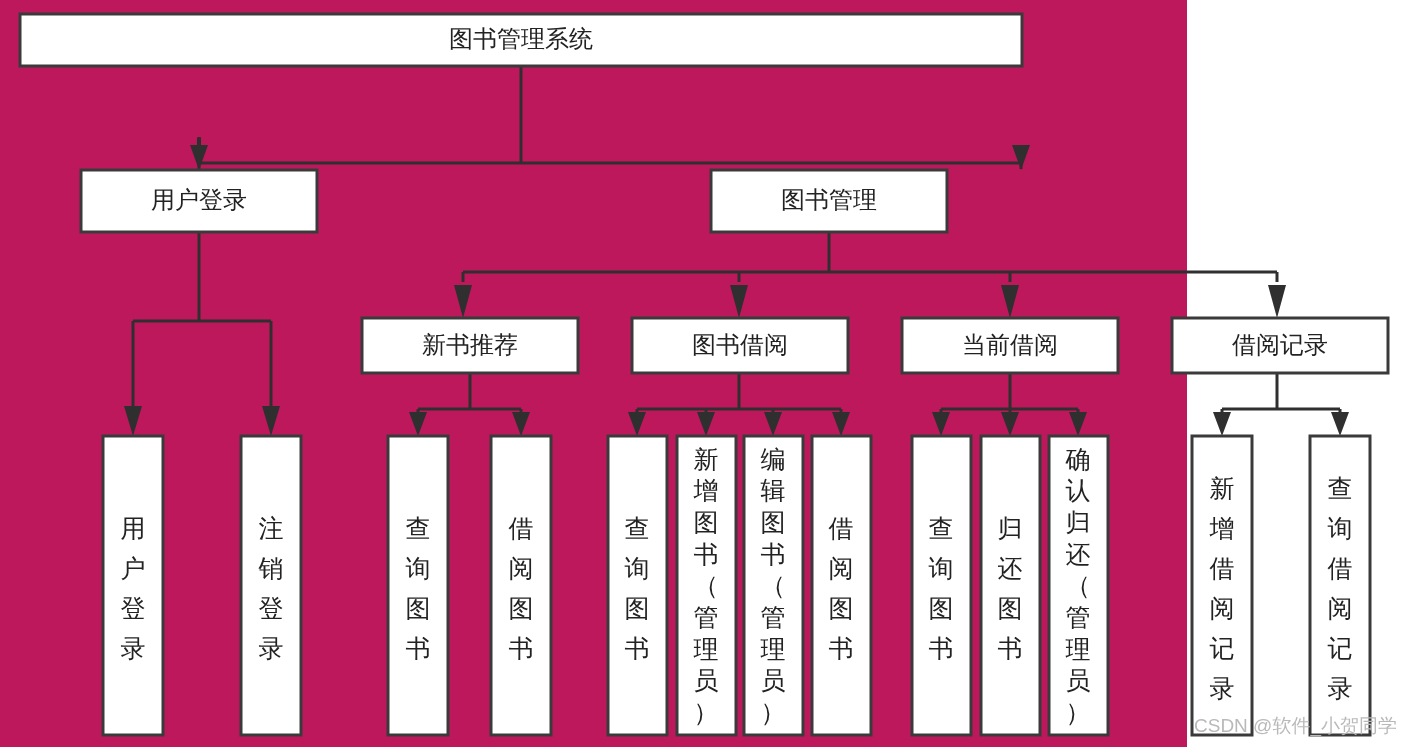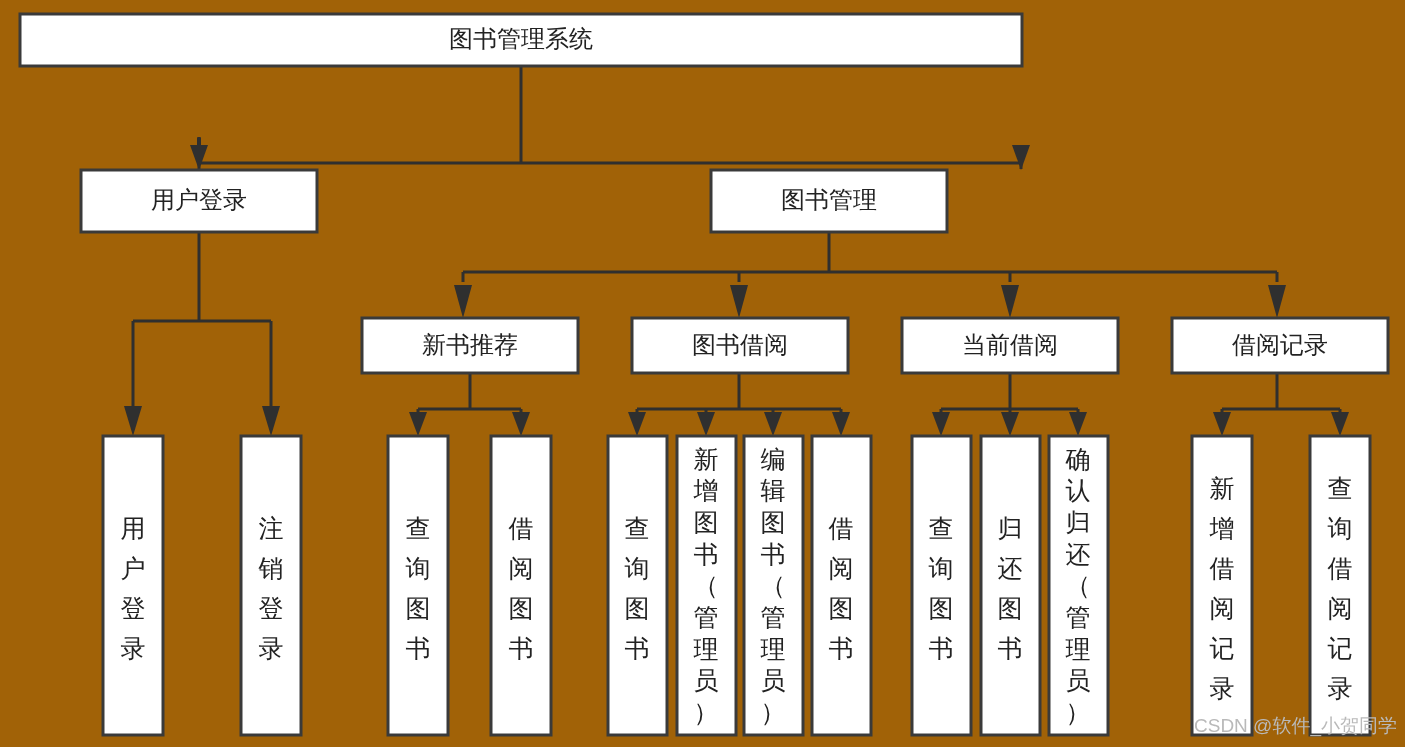--- a/index.html
+++ b/index.html
@@ -8,23 +8,23 @@
     background: #ffffff;
   }
   body {
     width: 1405px;
     height: 747px;
     font-family: "Liberation Sans", sans-serif;
     overflow: hidden;
   }
   #diagram-root {
     position: relative;
-    width: 1405px;
+    width: 1187px;
     height: 747px;
-    background: #a16207;
+    background: #be185d;
   }
   svg.chart-canvas {
     position: absolute;
     left: 0;
     top: 0;
     width: 1405px;
     height: 747px;
     display: block;
   }
   .node-box {

